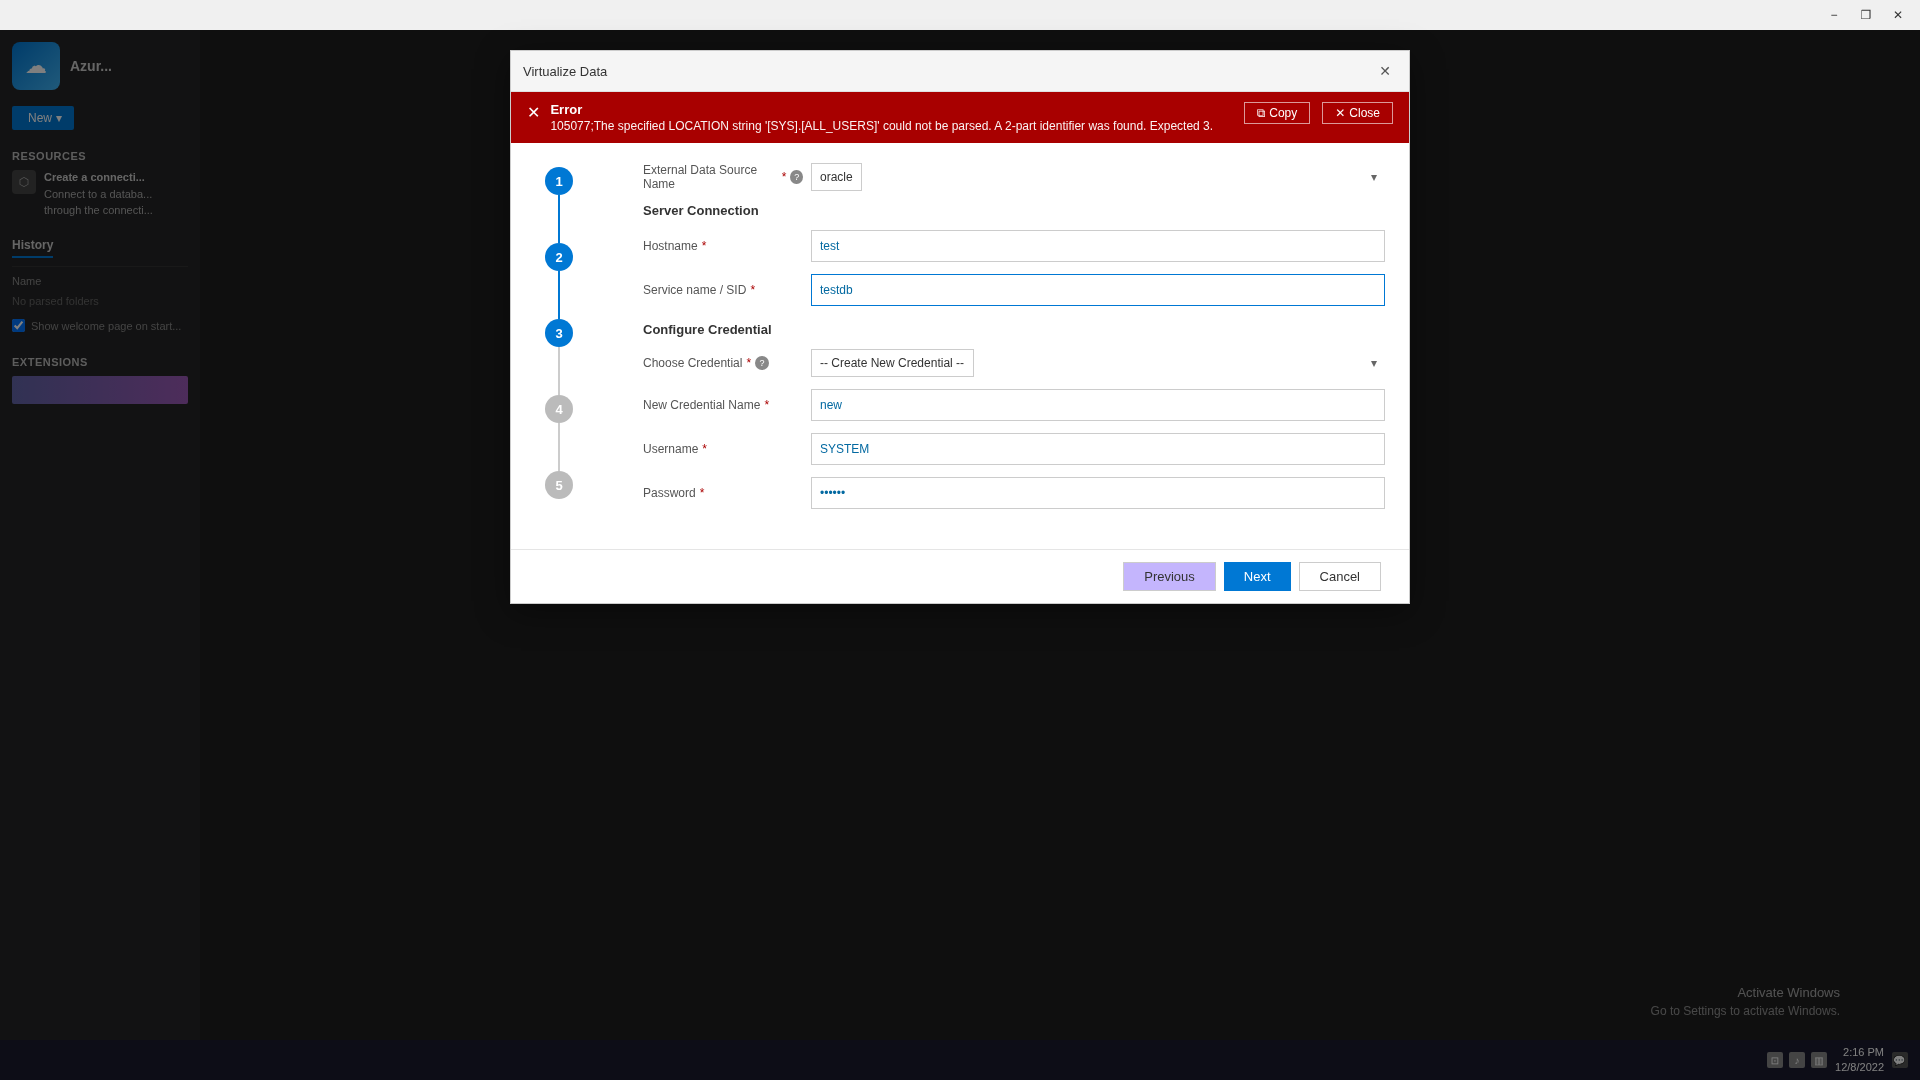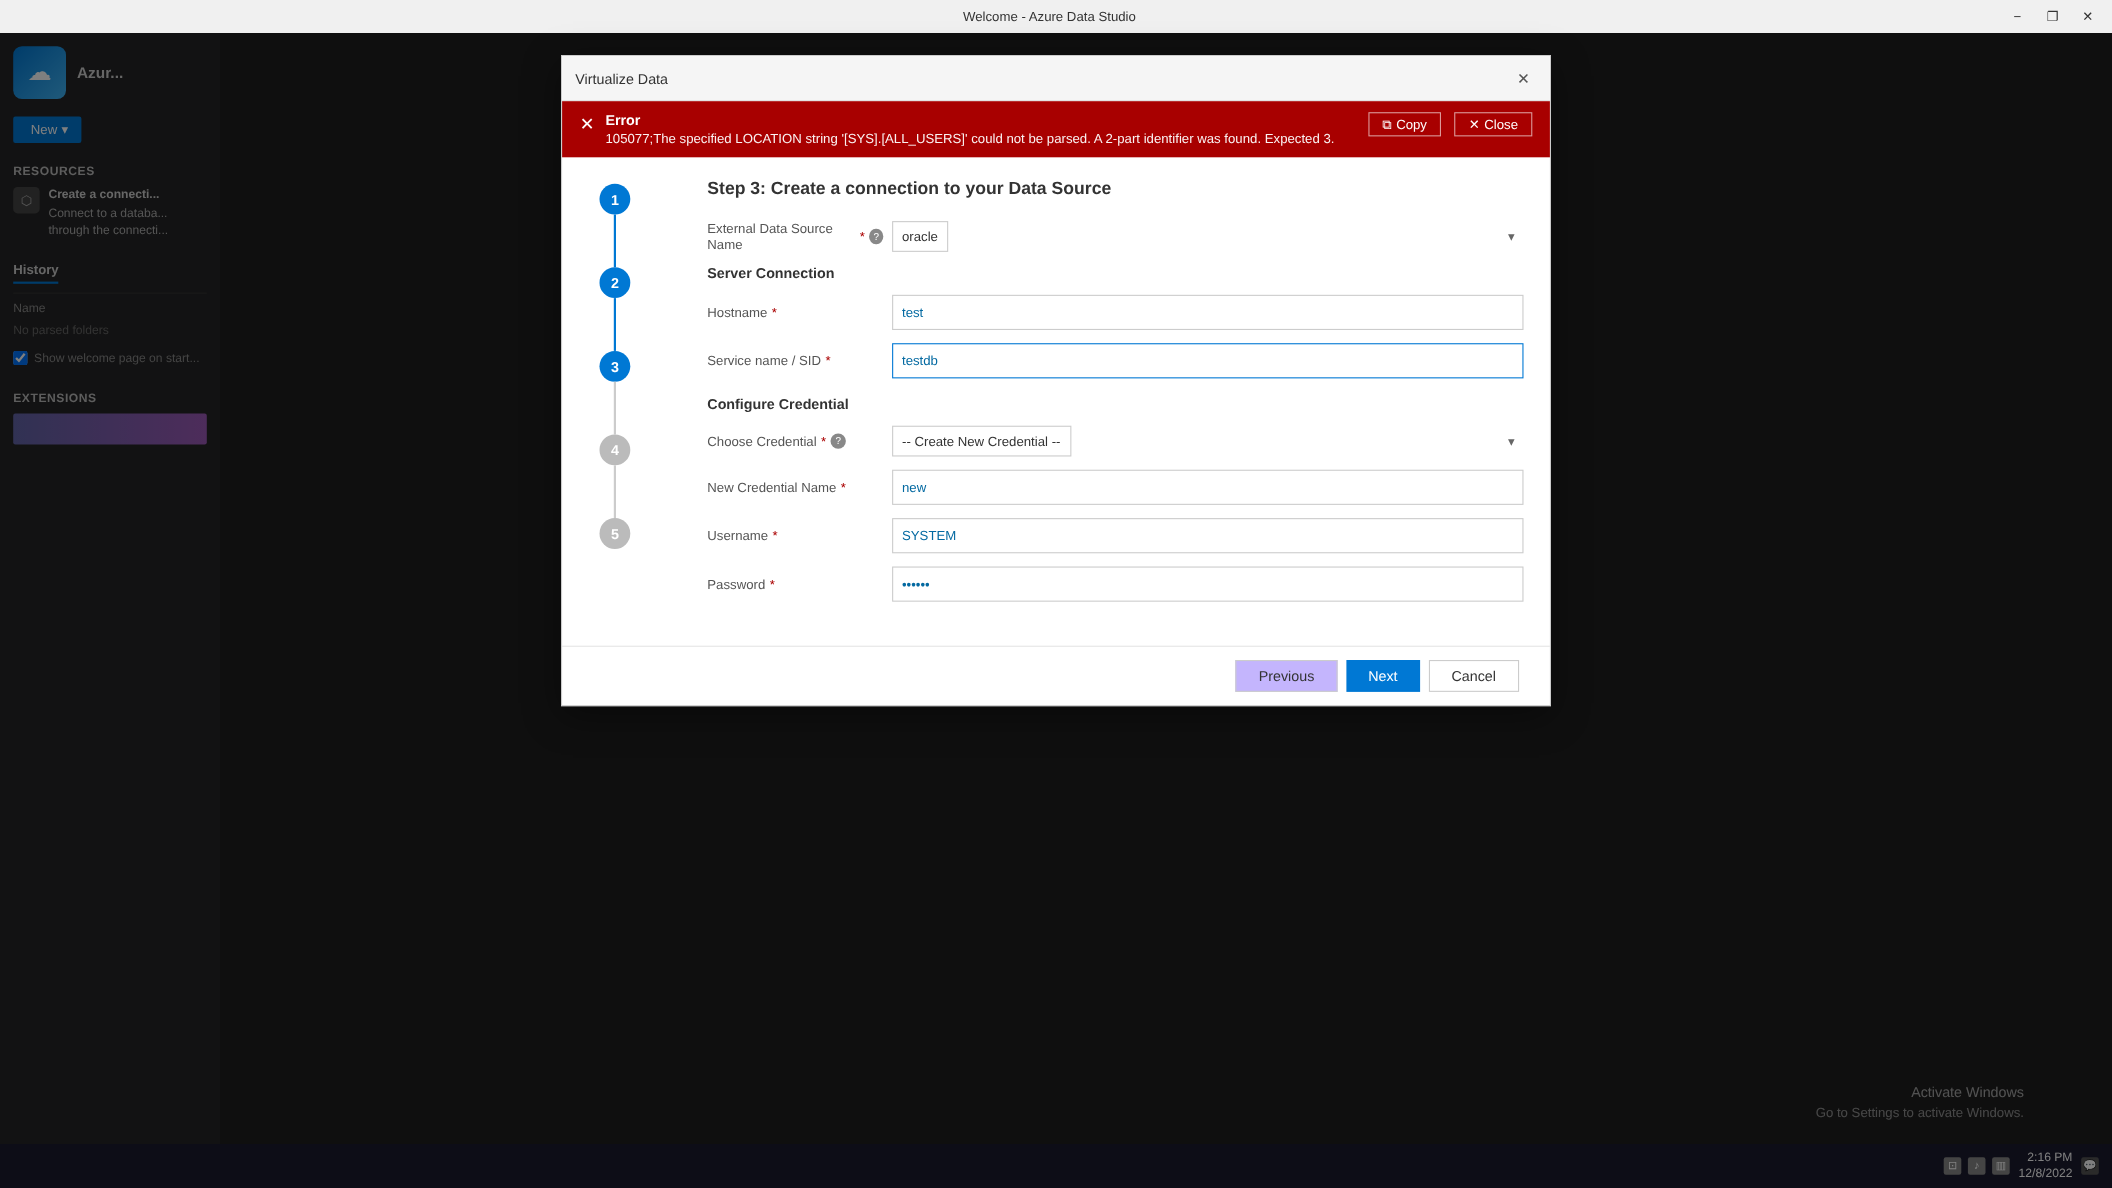--- a/index.html
+++ b/index.html
@@ -459,21 +459,20 @@
       display: flex;
       flex-direction: column;
       align-items: center;
     }
   </style>
 </head>
 <body>
 
 <div class="title-bar">
   <div style="width:80px;"></div>
-  <span class="title-bar-title">Welcome - Azure Data Studio</span>
   <div class="title-bar-controls">
     <button class="title-btn">−</button>
     <button class="title-btn">❐</button>
     <button class="title-btn close">✕</button>
   </div>
 </div>
 
 <div class="app-bg">
 
   <div class="sidebar">
@@ -567,21 +566,20 @@
           <div class="step-circle inactive">4</div>
           <div class="step-line"></div>
         </div>
         <div class="step-item">
           <div class="step-circle inactive">5</div>
         </div>
       </div>
 
       <div class="content-area" style="flex:1;">
 
-        <h2 class="step-title">Step 3: Create a connection to your Data Source</h2>
 
         <div class="form-row">
           <div class="form-label">
             <span>External Data Source Name</span>
             <span class="required-star">*</span>
             <div class="info-icon">?</div>
           </div>
           <div class="select-wrapper">
             <select class="form-select">
               <option value="oracle">oracle</option>

